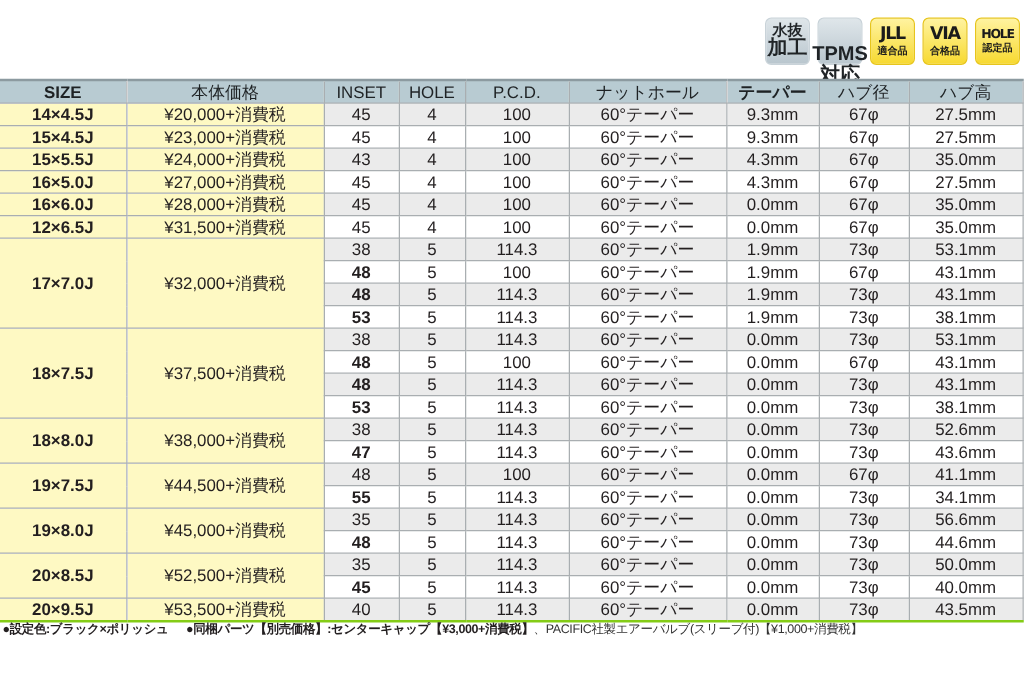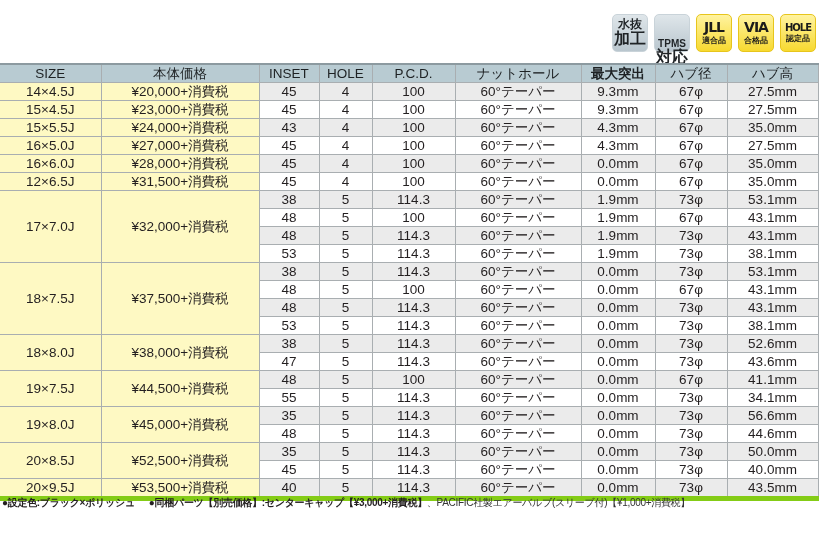--- a/index.html
+++ b/index.html
@@ -8,31 +8,31 @@
   .badges { position:absolute; top:14px; right:4px; display:flex; gap:6px; }
   .badge { width:36px; height:38px; border-radius:5px; box-sizing:border-box;
            display:flex; flex-direction:column; align-items:center; justify-content:center;
            font-weight:bold; line-height:1.05; text-align:center; }
   .badge.gray { background:linear-gradient(#dfe6ea,#b9c6ce); border:1px solid #c9d3d9; font-size:12px; color:#1f2326; }
   .badge.yellow { background:linear-gradient(#fff3a0,#f7d930); border:1px solid #e7c51c; color:#1b1b1b; }
   .badge .big { font-size:14px; font-weight:900; letter-spacing:-1px; font-family:"DejaVu Sans",sans-serif; }
   .badge .small { font-size:8px; margin-top:2px; }
   .badge.gray .l1 { font-size:12px; }
   .badge.gray .l2 { font-size:16px; }
-  .badge.tpms .l1 { font-size:10px;margin-top:39px; }
+  .badge.tpms .l1 { font-size:16px;margin-top:39px; }
 
   table.spec { position:absolute; left:0; top:63px; width:818px; border-collapse:collapse; table-layout:fixed; }
   table.spec th, table.spec td { border:1px solid #a9aeb1; padding:0; height:17px; text-align:center;
                                   font-size:13.5px; line-height:17px; white-space:nowrap; overflow:hidden; }
   table.spec th { background:#b8cbd2; font-weight:normal; border-top:2px solid #8c9aa0; color:#1e2224; }
   table.spec th.bold { font-weight:bold; }
   table.spec td.w { background:#fef9c3; }
   table.spec tr.g td.b { background:#ebebeb; }
-  table.spec tr td:first-child, table.spec tr th:first-child { border-left:none; }
-  table.spec tr:last-child td { border-bottom:5px solid #84cc16; }
+  table.spec tr td:first-child, table.spec tr th:first-child { border-left:none;font-weight:bold; }
+  table.spec tr:last-child td { border-bottom:2px solid #84cc16; }
 
   .footer { position:absolute; left:2px; top:496px; font-size:10px; color:#231f20; white-space:nowrap; letter-spacing:-0.3px; }
   .footer .gap { display:inline-block; width:14px; }
   .footer .light { font-weight:normal; color:#333; }
   .footer .b { font-weight:bold; }
 </style>
 </head>
 <body>
 
 <div class="badges">
@@ -71,21 +71,21 @@
       <col style="width:91px">
   </colgroup>
   <thead>
     <tr>
       <th>SIZE</th>
       <th>本体価格</th>
       <th>INSET</th>
       <th>HOLE</th>
       <th>P.C.D.</th>
       <th>ナットホール</th>
-      <th class="bold">最大突出</th>
+      <th class="bold">テーパー</th>
       <th>ハブ径</th>
       <th>ハブ高</th>
     </tr>
   </thead>
   <tbody id="spec-body">
       <tr class="g">
         <td class="w" rowspan="1">14×4.5J</td>
         <td class="w" rowspan="1">¥20,000+消費税</td>
         <td class="b">45</td>
         <td class="b">4</td>

